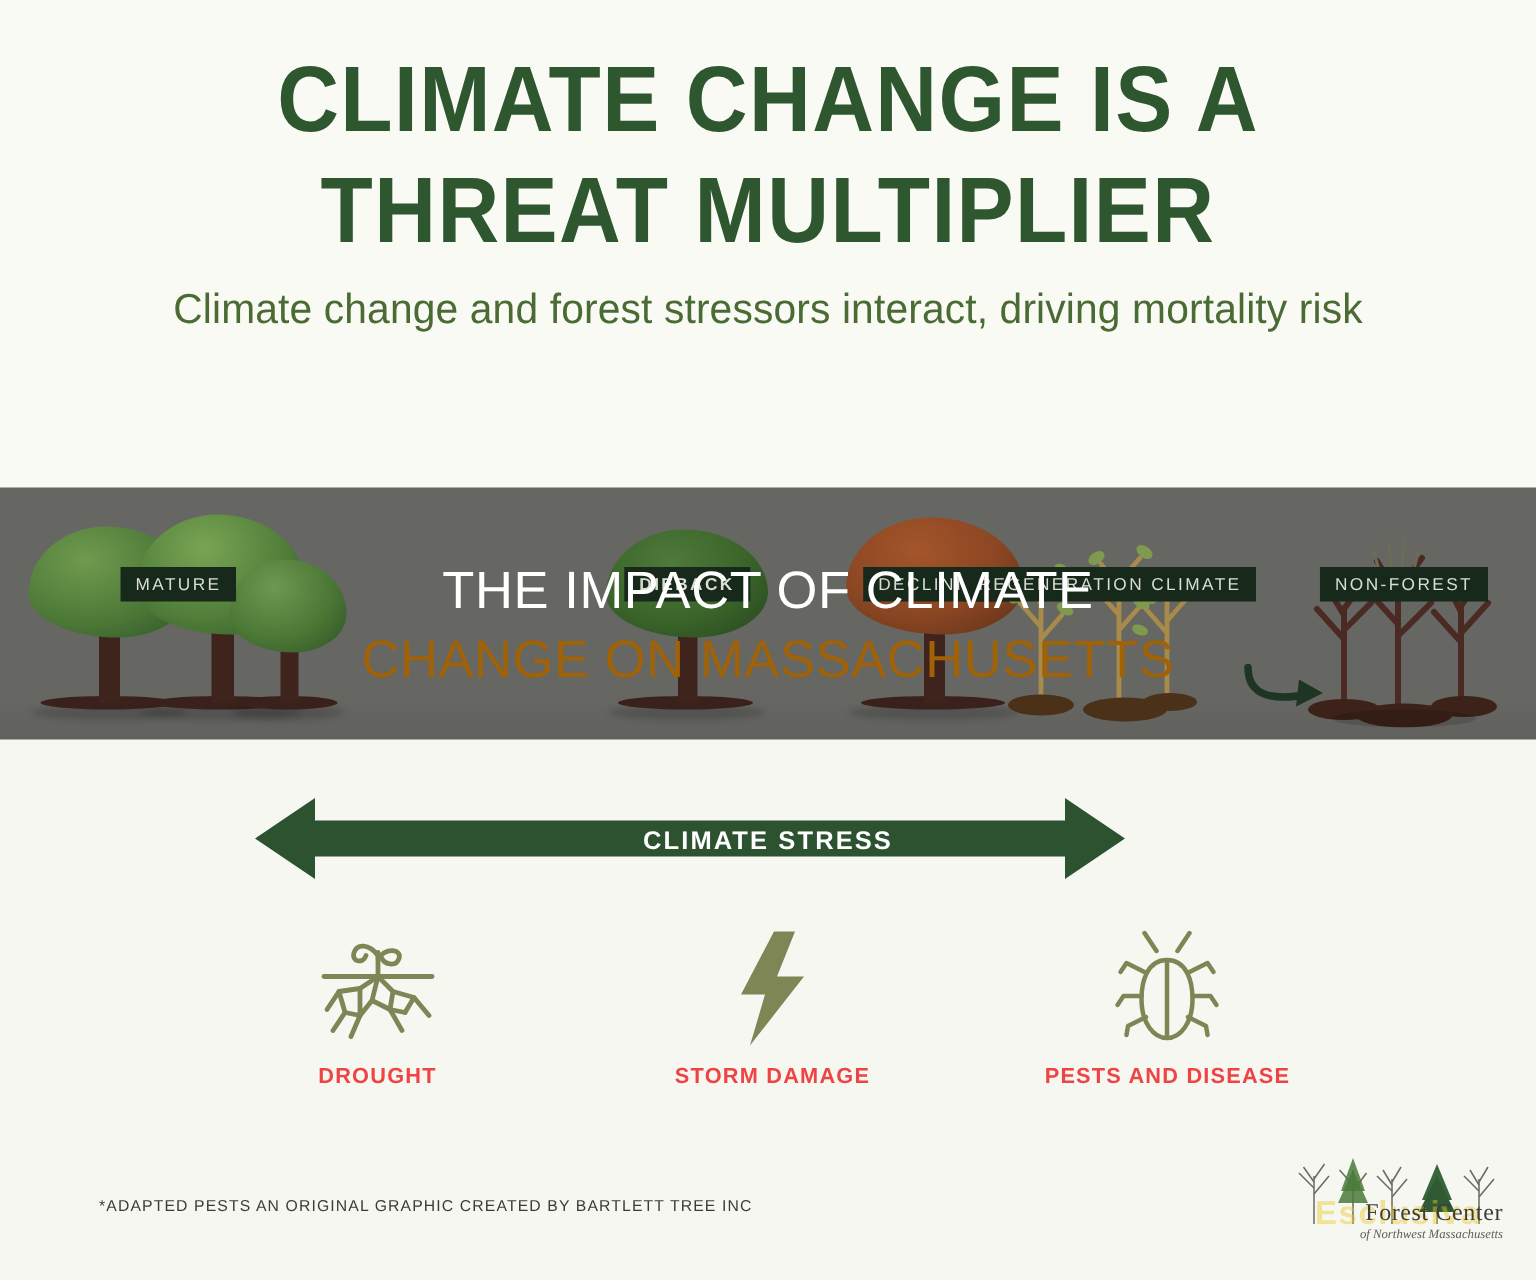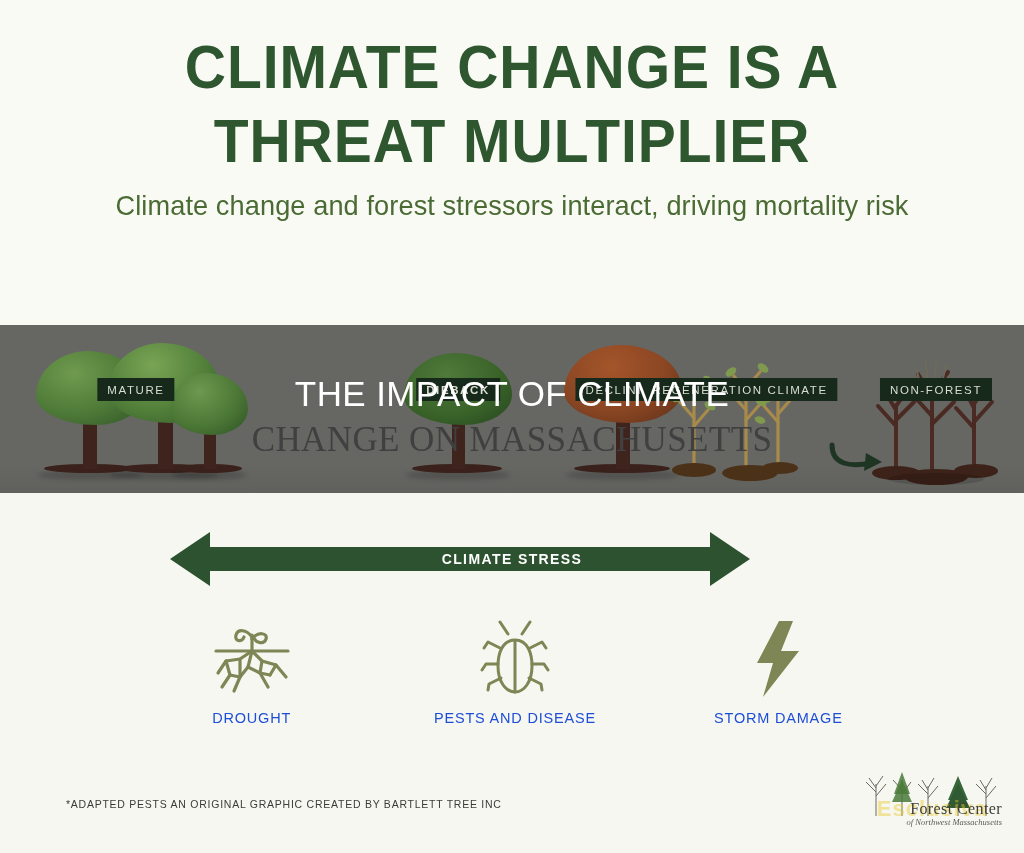--- a/index.html
+++ b/index.html
@@ -122,41 +122,40 @@
     pointer-events: none;
   }
   .overlay-line1 {
     font-size: 35px;
     color: #ffffff;
     letter-spacing: 0.4px;
     line-height: 44px;
   }
   .overlay-line2 {
     font-size: 35px;
-    color: #404040;
+    color: #a16207;
     letter-spacing: 0.4px;
     line-height: 48px;
-    font-family: Liberation Serif, serif;
   }
 
   
   .stress-wrap {
     position: absolute;
     left: 0; top: 520px;
     width: 1024px;
     height: 80px;
   }
   .stress-svg { position: absolute; left: 170px; top: 8px; }
   .stress-text {
     position: absolute;
     left: 0; top: 551px;
     width: 1024px;
     text-align: center;
     color: #ffffff;
-    font-size: 14px;
+    font-size: 17px;
     font-weight: 700;
     letter-spacing: 1.4px;
     z-index: 3;
   }
 
   
   .stressors {
     position: absolute;
     left: 120px; top: 620px;
     width: 790px;
@@ -166,23 +165,23 @@
   .stressor {
     flex: 1;
     display: flex;
     flex-direction: column;
     align-items: center;
     justify-content: flex-start;
   }
   .stressor .glyph { height: 78px; display: flex; align-items: center; }
   .stressor .caption {
     margin-top: 12px;
-    color: #1d4ed8;
+    color: #ef4444;
     font-size: 14.5px;
-    font-weight: 400;
+    font-weight: 700;
     letter-spacing: 0.8px;
     white-space: nowrap;
   }
 
   
   .footnote {
     position: absolute;
     left: 66px; top: 798px;
     color: #3b3b38;
     font-size: 10.5px;
@@ -233,21 +232,21 @@
   <div class="title">
     <div>CLIMATE CHANGE IS A</div>
     <div>THREAT MULTIPLIER</div>
   </div>
   <div class="subtitle">Climate change and forest stressors interact, driving mortality risk</div>
 </div>
 
 <div class="band">
   <div class="band-floor"></div>
 
-  <div class="stage" style="left:30px; width:200px;">
+  <div class="stage" style="left:13px; width:200px;">
     <div class="tree" style="left:6px; width:108px; height:128px;">
       <div class="shadow"></div>
       <div class="root" style="left:8px; bottom:4px; width:90px;"></div>
       <div class="trunk" style="left:47px; bottom:8px; width:14px; height:52px;"></div>
       <div class="canopy" style="left:0; top:2px; width:108px; height:74px; background:radial-gradient(ellipse at 35% 30%, #6f9a4e 0%, #4e7a38 55%, #2f5426 100%);"></div>
     </div>
     <div class="tree" style="left:78px; width:112px; height:134px;">
       <div class="shadow"></div>
       <div class="root" style="left:10px; bottom:4px; width:92px;"></div>
       <div class="trunk" style="left:50px; bottom:8px; width:15px; height:58px;"></div>
@@ -396,45 +395,45 @@
           <path d="M20 54 L30 56"></path>
           <path d="M60 54 L50 52"></path>
         </g>
       </svg>
     </div>
     <div class="caption">DROUGHT</div>
   </div>
 
   <div class="stressor">
     <div class="glyph">
+      <svg width="58" height="80" viewBox="0 0 58 80">
+        <polygon points="30,2 8,44 24,44 14,78 50,32 32,32 44,2" fill="#7d8654"></polygon>
+      </svg>
+    </div>
+    <div class="caption">STORM DAMAGE</div>
+  </div>
+
+  <div class="stressor">
+    <div class="glyph">
       <svg width="70" height="78" viewBox="0 0 70 78">
         <g stroke="#7d8654" stroke-width="3" fill="none" stroke-linecap="round" stroke-linejoin="round">
           <path d="M28 14 L20 2"></path>
             <path d="M42 14 L50 2"></path>
           <path d="M35 20 C22 20, 18 34, 18 46 C18 62, 26 72, 35 72 C44 72, 52 62, 52 46 C52 34, 48 20, 35 20 Z"></path>
           <path d="M35 22 L35 72"></path>
           <path d="M20 28 L8 22 L4 28"></path>
           <path d="M50 28 L62 22 L66 28"></path>
           <path d="M18 44 L6 44 L2 50"></path>
           <path d="M52 44 L64 44 L68 50"></path>
           <path d="M21 58 L9 64 L8 70"></path>
           <path d="M49 58 L61 64 L62 70"></path>
         </g>
       </svg>
     </div>
     <div class="caption">PESTS AND DISEASE</div>
-  </div>
-
-  <div class="stressor">
-    <div class="glyph">
-      <svg width="58" height="80" viewBox="0 0 58 80">
-        <polygon points="30,2 8,44 24,44 14,78 50,32 32,32 44,2" fill="#7d8654"></polygon>
-      </svg>
-    </div>
-    <div class="caption">STORM DAMAGE</div>
   </div>
 </div>
 
 <div class="footnote">*ADAPTED PESTS AN ORIGINAL GRAPHIC CREATED BY BARTLETT TREE INC</div>
 
 <div class="logo">
   <svg width="140" height="52" viewBox="0 0 140 52" style="position:absolute;left:0;top:0;">
     <g stroke="#6a6a60" stroke-width="1" fill="none">
       <path d="M14 50 L14 18"></path>
       <path d="M14 26 L4 16"></path>

